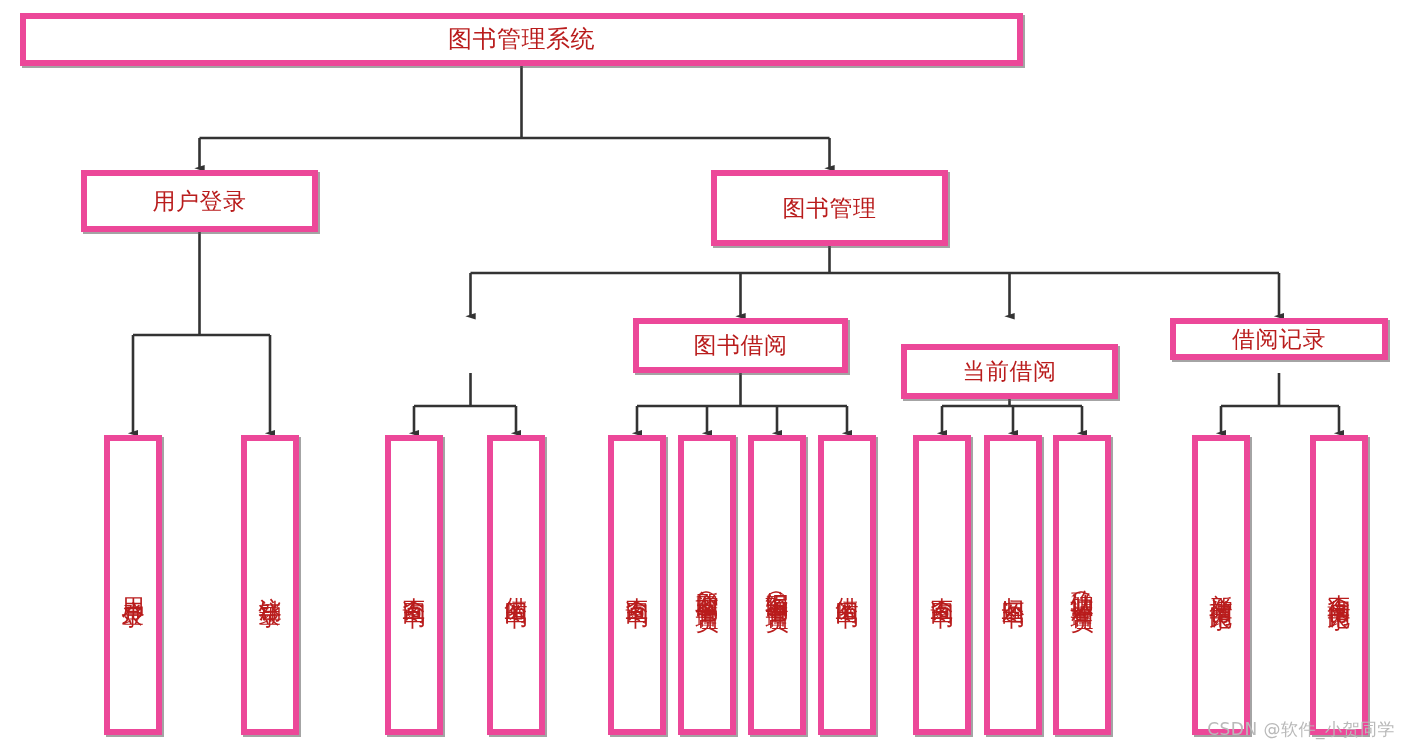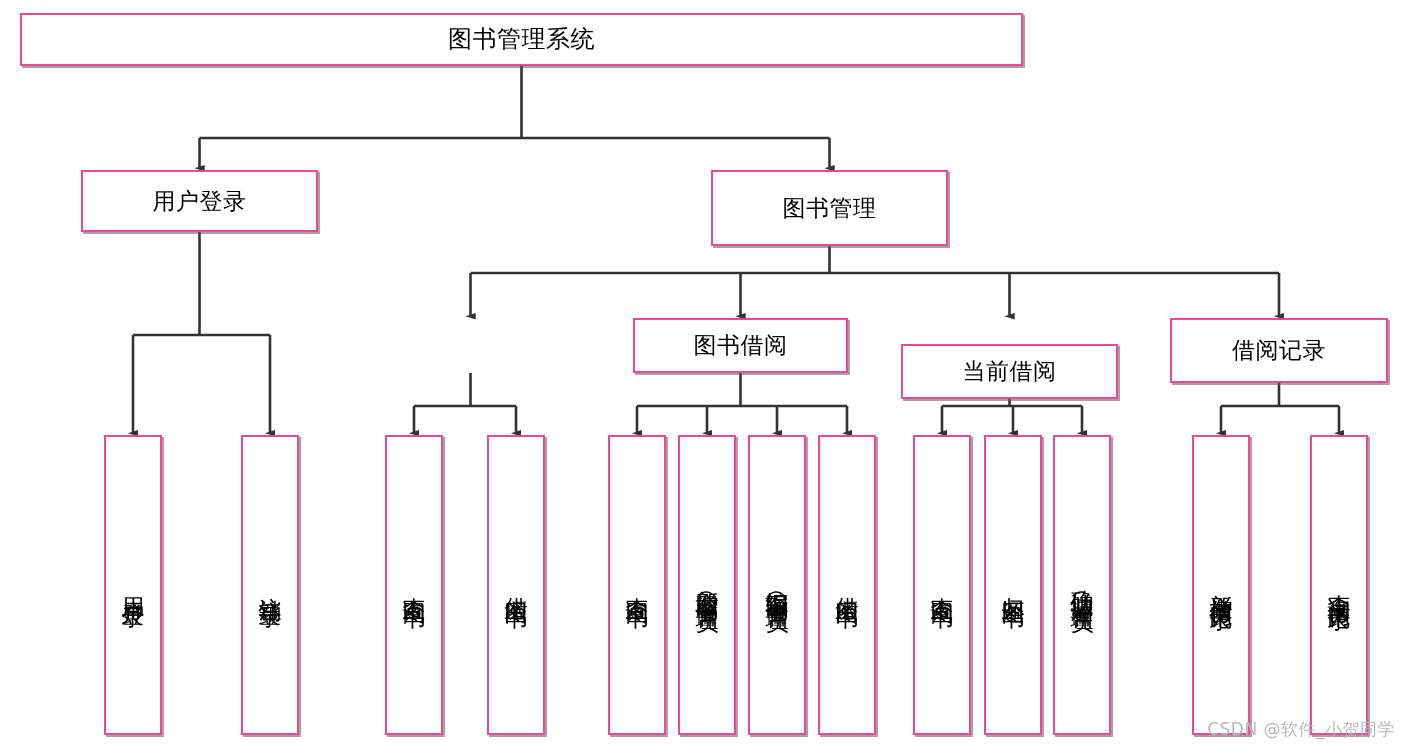--- a/index.html
+++ b/index.html
@@ -23,26 +23,26 @@
     left: 0;
     top: 0;
     width: 1405px;
     height: 747px;
     pointer-events: none;
   }
   .node {
     position: absolute;
     box-sizing: border-box;
     background: #ffffff;
-    border: 2px solid #ec4899;
+    border: 6px solid #ec4899;
     box-shadow: 2px 2px 0 0 rgba(90,90,90,0.55);
     display: flex;
     align-items: center;
     justify-content: center;
-    color: #000000;
+    color: #b91c1c;
     z-index: 2;
   }
   .node .label {
     display: block;
     text-align: center;
     line-height: 1.15;
     letter-spacing: 0.5px;
   }
   
   .node.horiz .label {
@@ -137,21 +137,21 @@
   <div class="node horiz" style="left: 711px; top: 170px; width: 237px; height: 76px;">
     <span class="label">图书管理</span>
   </div>
 
   <div class="node horiz" style="left: 633px; top: 318px; width: 215px; height: 55px; align-items: center;">
     <span class="label">图书借阅</span>
   </div>
   <div class="node horiz" style="left: 901px; top: 318px; width: 217px; height: 55px; margin-top: 26px;">
     <span class="label">当前借阅</span>
   </div>
-  <div class="node horiz" style="left: 1170px; top: 318px; width: 218px; height: 65px;">
+  <div class="node horiz" style="left: 1170px; top: 318px; width: 218px; height: 42px;">
     <span class="label">借阅记录</span>
   </div>
 
   <div class="node vert" style="left: 104px; top: 435px; width: 58px; height: 300px;">
     <span class="label">用户登录</span>
   </div>
   <div class="node vert" style="left: 241px; top: 435px; width: 58px; height: 300px;">
     <span class="label">注销登录</span>
   </div>
   <div class="node vert" style="left: 385px; top: 435px; width: 58px; height: 300px;">

